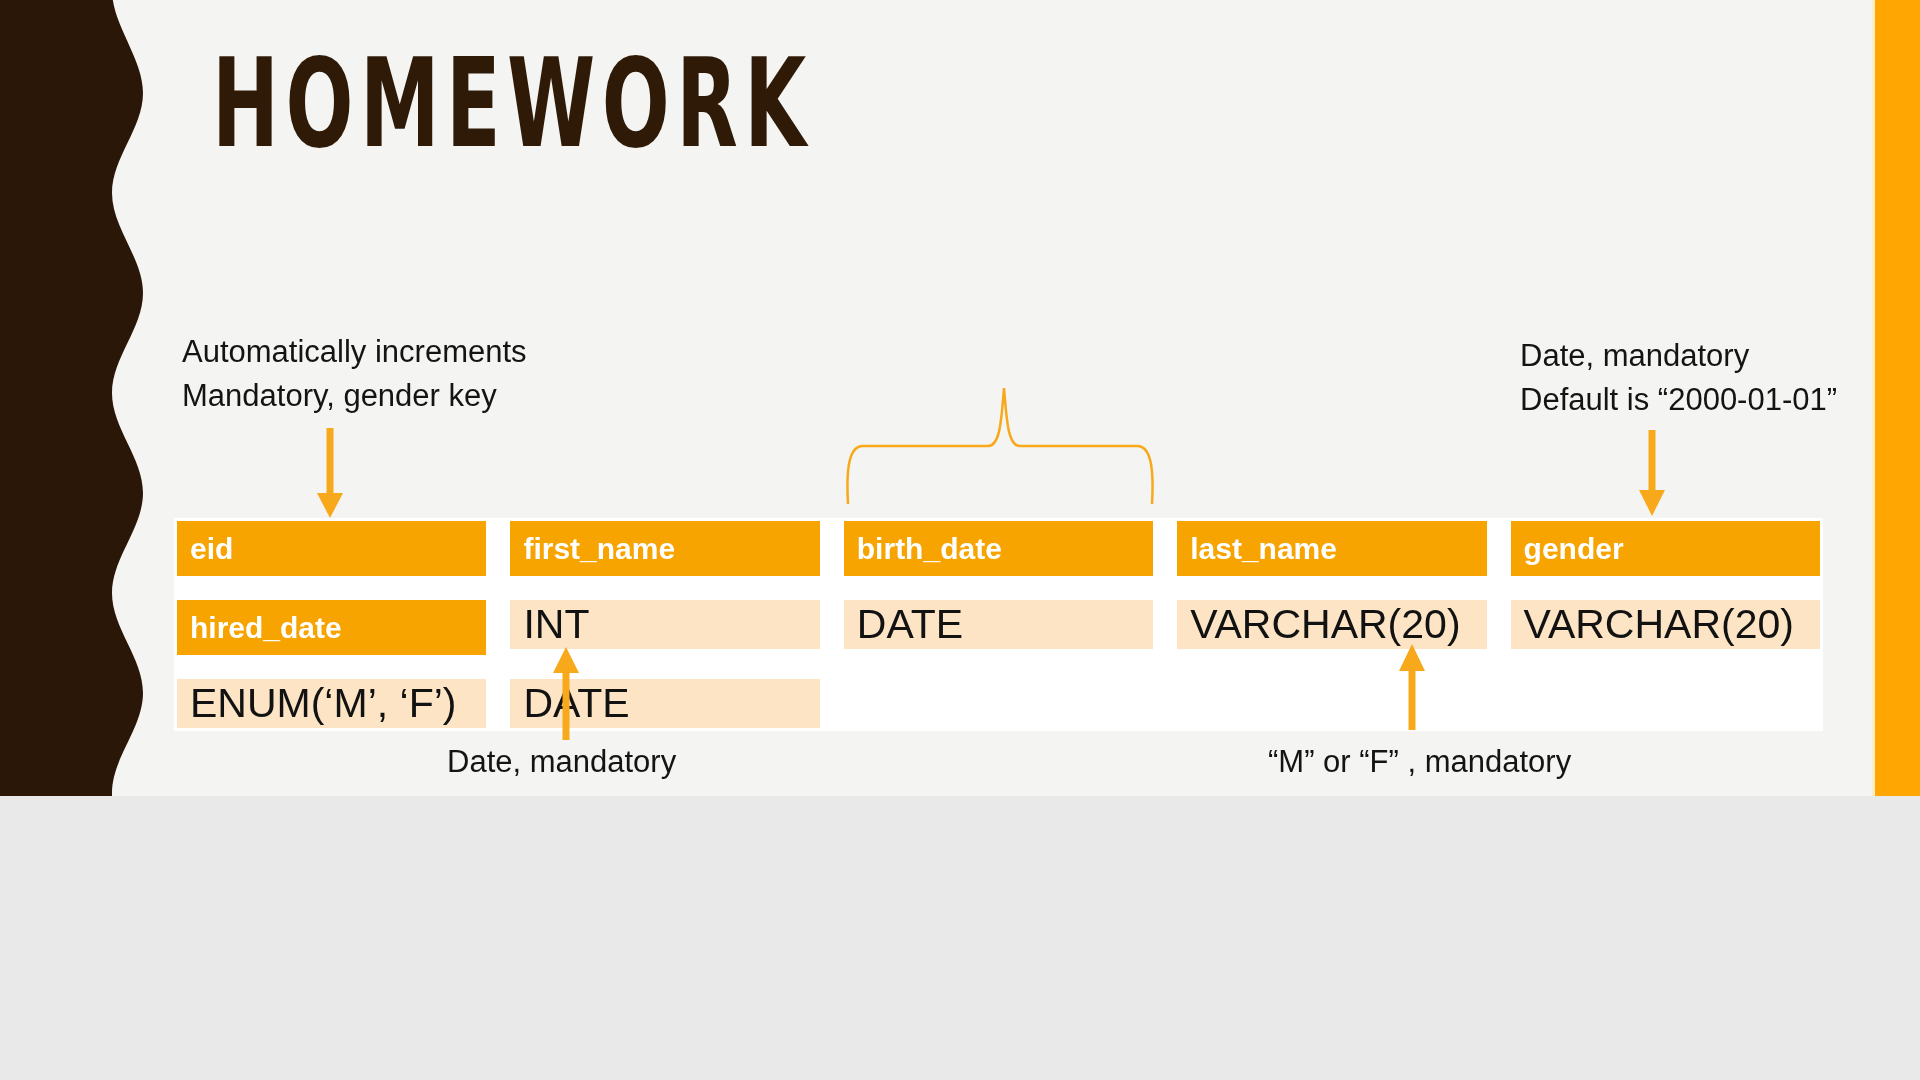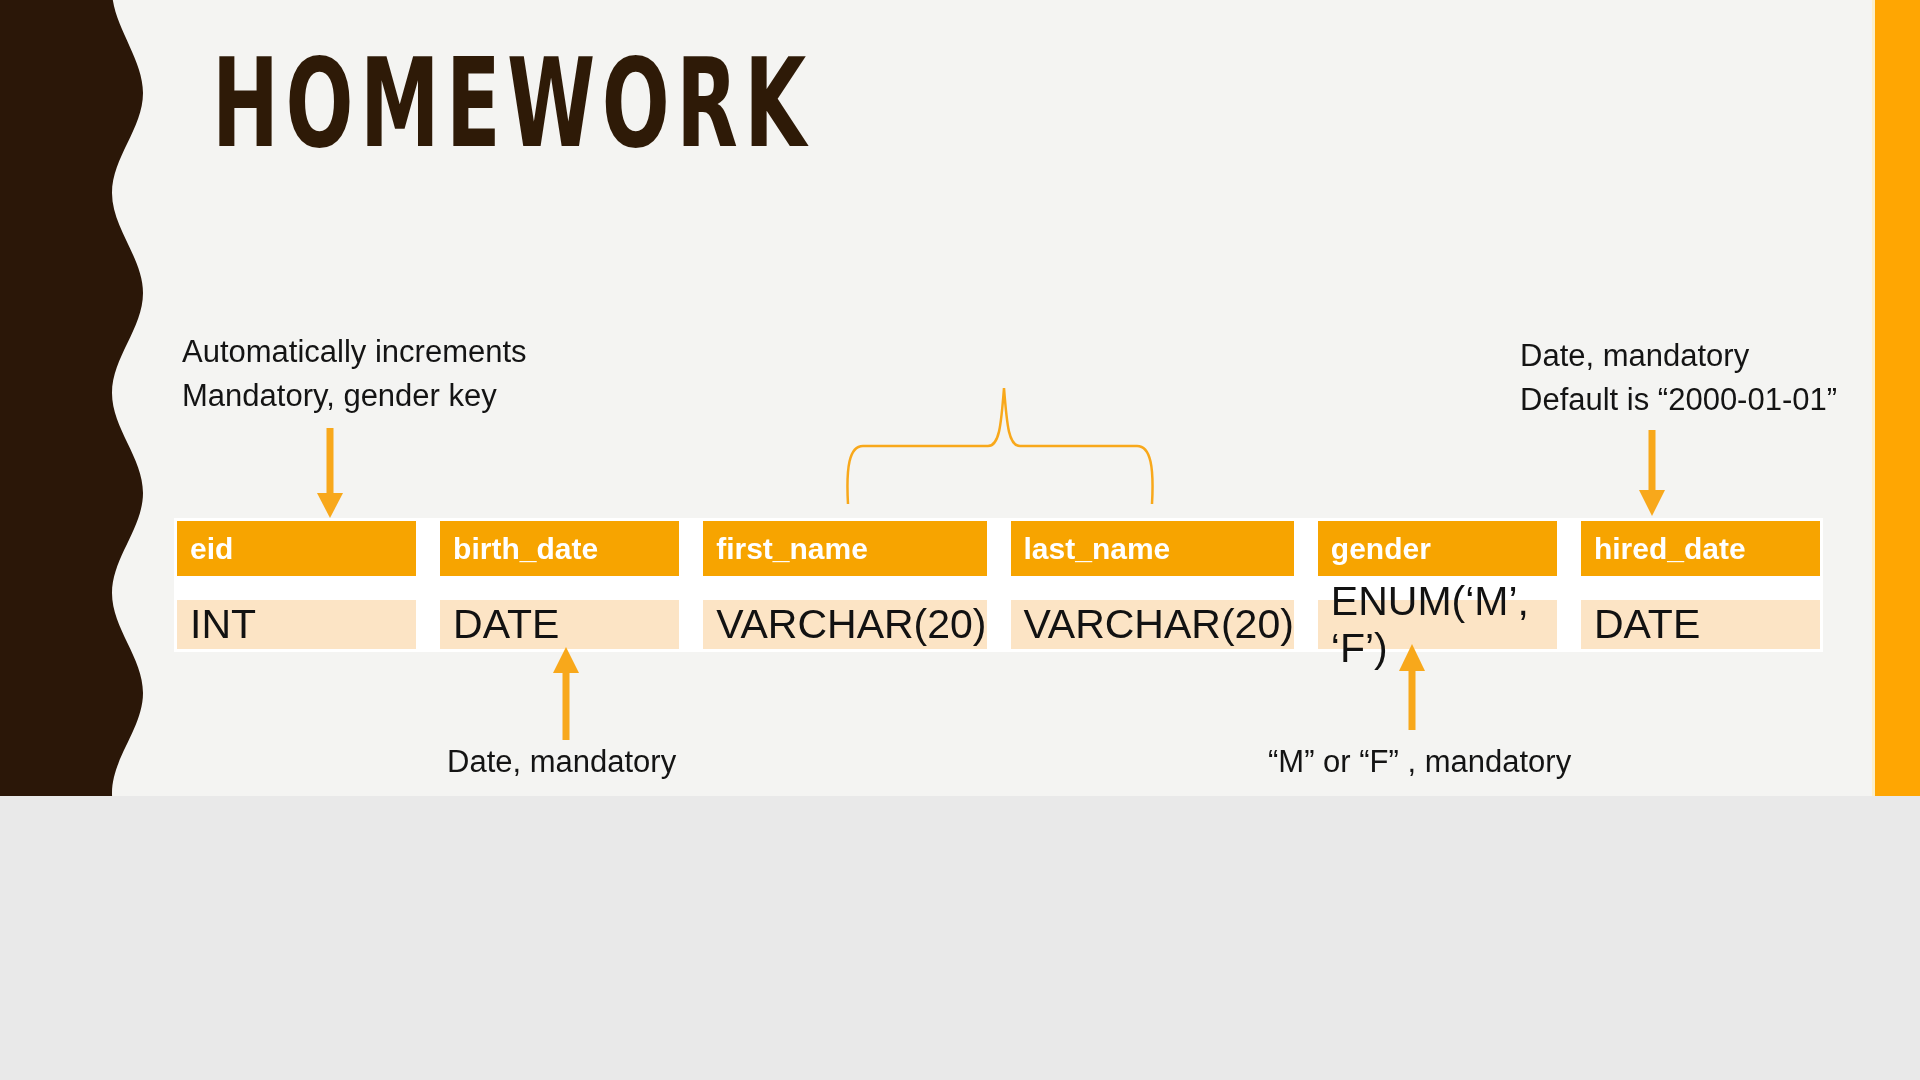--- a/index.html
+++ b/index.html
@@ -35,21 +35,21 @@
   }
   .note-eid{left:152px;top:330px;margin-left:30px;}
   .note-namefields{left:901px;top:334px;}
   .note-hired{left:1520px;top:334px;}
   .note-birth{left:447px;top:740px;}
   .note-gender{left:1268px;top:740px;}
   
   .schema-table{
     position:absolute;left:174px;top:518px;width:1649px;
     background:#FFFFFF;padding:3px;box-sizing:border-box;
-    display:grid;grid-template-columns:repeat(6,1fr);
+    display:grid;grid-template-columns:repeat(5,1fr);
     column-gap:4px;row-gap:6px;gap:24px;
   }
   .th{
     height:55px;background:#F7A400;color:#FFFFFF;
     font-weight:bold;font-size:30px;
     display:flex;align-items:center;padding-left:13px;
   }
   .td{
     height:49px;background:#FCE4C5;color:#121212;
     font-size:41px;
@@ -91,22 +91,22 @@
     <div>Date, mandatory</div>
     <div>Default is “2000-01-01”</div>
   </div>
 
   <div class="note note-birth">Date, mandatory</div>
 
   <div class="note note-gender">“M” or “F” , mandatory</div>
 
   <div class="schema-table">
     <div class="th">eid</div>
+    <div class="th">first_name</div>
     <div class="th">birth_date</div>
-    <div class="th">first_name</div>
     <div class="th">last_name</div>
     <div class="th">gender</div>
     <div class="th">hired_date</div>
 
     <div class="td">INT</div>
     <div class="td">DATE</div>
     <div class="td">VARCHAR(20)</div>
     <div class="td">VARCHAR(20)</div>
     <div class="td">ENUM(‘M’, ‘F’)</div>
     <div class="td">DATE</div>

